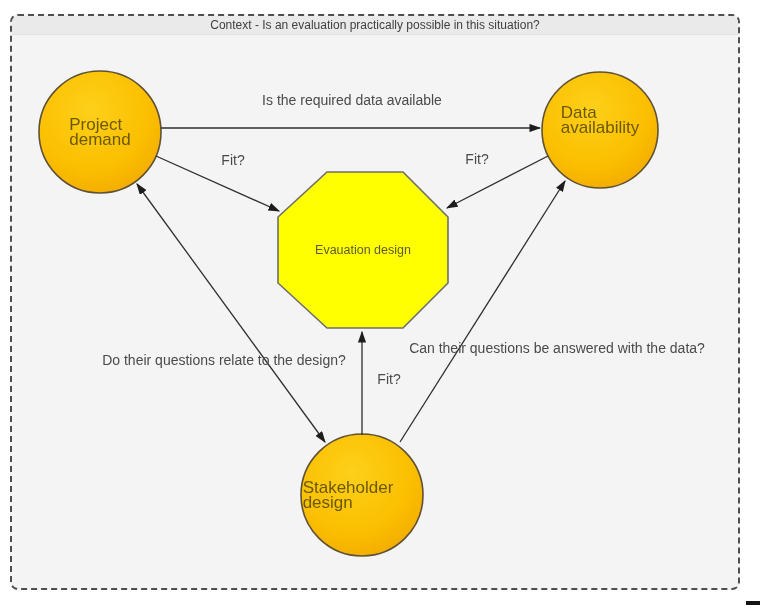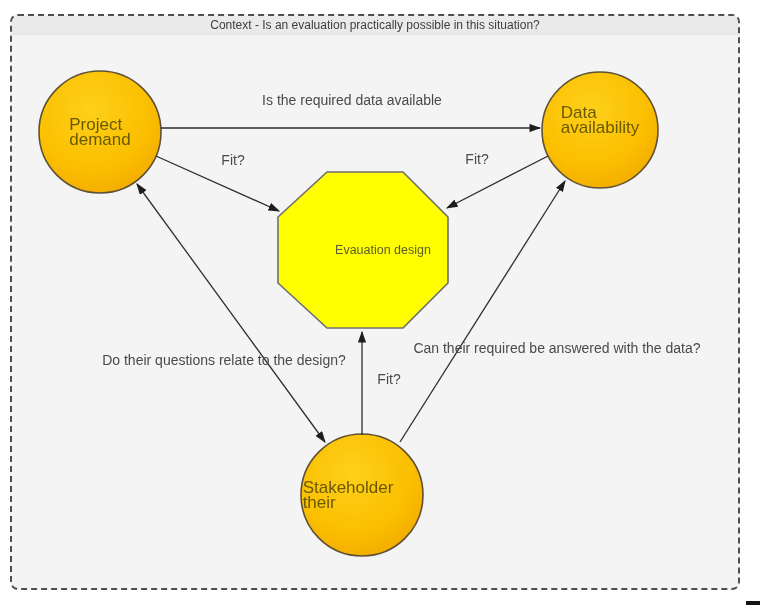--- a/index.html
+++ b/index.html
@@ -100,26 +100,26 @@
 </svg>
 
 <div class="node-lbl" style="left:100px; top:132px;">
   <div>Project</div>
   <div>demand</div>
 </div>
 <div class="node-lbl" style="left:600px; top:120px;">
   <div>Data</div>
   <div>availability</div>
 </div>
-<div class="oct-lbl" style="left:363px; top:250px;margin-left:20px;">Evauation design</div>
+<div class="oct-lbl" style="left:363px; top:250px;">Evauation design</div>
 <div class="node-lbl" style="left:348px; top:495px;">
   <div>Stakeholder</div>
-  <div>their</div>
+  <div>design</div>
 </div>
 
 <div class="lbl" style="left:352px; top:100px;">Is the required data available</div>
 <div class="lbl" style="left:233px; top:160px;">Fit?</div>
 <div class="lbl" style="left:477px; top:159px;">Fit?</div>
 <div class="lbl" style="left:224px; top:360px;">Do their questions relate to the design?</div>
-<div class="lbl" style="left:557px; top:348px;">Can their required be answered with the data?</div>
+<div class="lbl" style="left:557px; top:348px;">Can their questions be answered with the data?</div>
 <div class="lbl" style="left:389px; top:379px;">Fit?</div>
 
 <div class="corner-mark"></div>
 
 </body></html>

